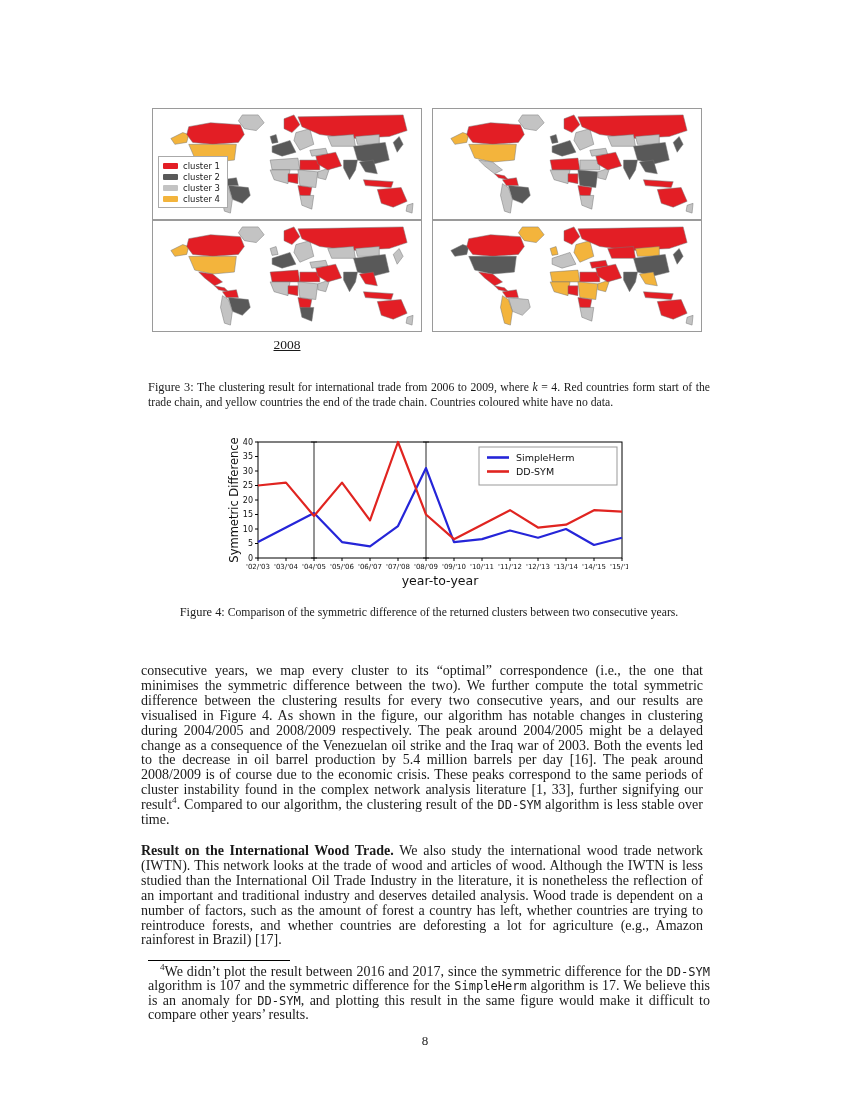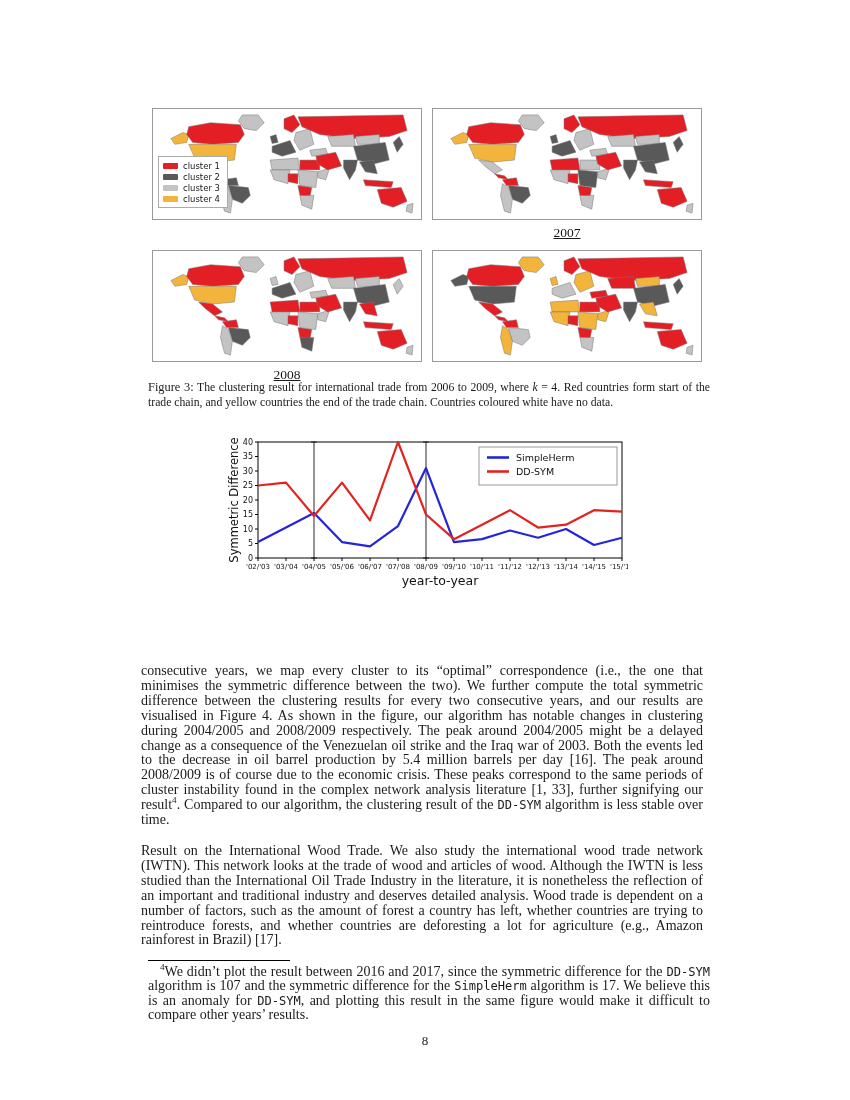--- a/index.html
+++ b/index.html
@@ -29,21 +29,21 @@
   
   #chart{position:absolute;left:228px;top:434px;width:400px;height:162px;}
   #chart svg text{font-family:"DejaVu Sans",sans-serif;fill:#111;}
 
   
   .body-para{position:absolute;left:133px;width:562px;margin:8px;font-size:14px;
              line-height:14.9px;text-align:justify;}
   #para1{top:656px;}
   #para2{top:836px;}
   .seg-mono{font-family:"DejaVu Sans Mono",monospace;font-size:0.86em;}
-  .seg-bold{font-weight:normal;}
+  .seg-bold{font-weight:bold;}
   .seg-italic{font-style:italic;}
   .seg-sup{vertical-align:super;font-size:0.65em;line-height:0;}
 
   
   .footnote-rule{position:absolute;left:148px;top:960px;width:142px;border-top:1px solid #000;}
   .footnote{position:absolute;left:148px;top:965px;width:562px;margin:0;font-size:14px;
             line-height:13.4px;text-align:justify;text-indent:12px;}
 
   .page-number{position:absolute;left:0;top:1033px;width:850px;text-align:center;font-size:13px;}
 </style>
@@ -145,21 +145,20 @@
       <path d="M202,38 L234,34 L238,52 L222,56 L206,52 Z" fill="#595959"></path>
       <path d="M192,52 L206,52 L204,62 L198,72 L192,60 Z" fill="#595959"></path>
       <path d="M208,54 L222,52 L226,66 L214,64 Z" fill="#595959"></path>
       <path d="M212,72 L242,74 L240,80 L214,78 Z" fill="#e31e25"></path>
       <path d="M242,34 L248,28 L252,36 L246,44 Z" fill="#595959"></path>
       <path d="M226,82 L250,80 L256,94 L242,100 L230,96 Z" fill="#e31e25"></path>
       <path d="M256,98 L262,96 L261,106 L255,104 Z" fill="#c3c3c3"></path>
     </g>
   </svg>
         </div>
-      <div class="year-label">2007</div>
     </div>
     <div class="map-cell">
       <div class="map-box">
           <svg width="268" height="110" viewBox="0 0 270 112" preserveAspectRatio="none">
     <g stroke="#777" stroke-width="0.5" stroke-linejoin="round">
       <path d="M90,6 L106,6 L112,14 L104,22 L92,20 L86,12 Z" fill="#c3c3c3"></path>
       <path d="M18,30 L30,24 L36,26 L34,34 L22,36 Z" fill="#f3b43c"></path>
       <path d="M36,18 L58,14 L88,16 L92,26 L86,34 L60,36 L40,34 L34,26 Z" fill="#e31e25"></path>
       <path d="M36,36 L84,36 L82,52 L60,54 L42,50 Z" fill="#f3b43c"></path>
       <path d="M46,52 L60,54 L70,62 L62,66 L52,58 Z" fill="#e31e25"></path>
@@ -299,20 +298,21 @@
         <polyline points="30,51.5 58,48.599999999999994 86,81.95 114,48.599999999999994 142,86.3 170,8 198,80.5 226,105.15 254,90.65 282,76.15 310,93.55 338,90.65 366,76.15 394,77.6" fill="none" stroke="#e02420" stroke-width="2.2" stroke-linejoin="round"></polyline>
         <rect x="251" y="13" width="138" height="38" fill="#fff" stroke="#999" stroke-width="1"></rect>
         <line x1="259" x2="281" y1="23.5" y2="23.5" stroke="#2525d8" stroke-width="2.6"></line>
         <text x="288" y="27" font-size="9.5">SimpleHerm</text>
         <line x1="259" x2="281" y1="37.5" y2="37.5" stroke="#e02420" stroke-width="2.6"></line>
         <text x="288" y="41" font-size="9.5">DD-SYM</text>
         <text x="10" y="66" text-anchor="middle" font-size="11.5" transform="rotate(-90 10 66)">Symmetric Difference</text>
         <text x="212" y="151" text-anchor="middle" font-size="12.5">year-to-year</text>
       </svg></div>
 
+  <p class="caption" id="fig4-caption"><span class="cap-label">Figure 4:</span><span> Comparison of the symmetric difference of the returned clusters between two consecutive years.</span></p>
 
   <p class="body-para" id="para1"><span class="seg-regular">consecutive years, we map every cluster to its “optimal” correspondence (i.e., the one that minimises the symmetric difference between the two).  We further compute the total symmetric difference between the clustering results for every two consecutive years, and our results are visualised in Figure 4. As shown in the figure, our algorithm has notable changes in clustering during 2004/2005 and 2008/2009 respectively. The peak around 2004/2005 might be a delayed change as a consequence of the Venezuelan oil strike and the Iraq war of 2003.  Both the events led to the decrease in oil barrel production by 5.4 million barrels per day [16]. The peak around 2008/2009 is of course due to the economic crisis. These peaks correspond to the same periods of cluster instability found in the complex network analysis literature [1, 33], further signifying our result</span><span class="seg-sup">4</span><span class="seg-regular">. Compared to our algorithm, the clustering result of the </span><span class="seg-mono">DD-SYM</span><span class="seg-regular"> algorithm is less stable over time.</span></p>
 
   <p class="body-para" id="para2"><span class="seg-bold">Result on the International Wood Trade.</span><span class="seg-regular">  We also study the international wood trade network (IWTN). This network looks at the trade of wood and articles of wood. Although the IWTN is less studied than the International Oil Trade Industry in the literature, it is nonetheless the reflection of an important and traditional industry and deserves detailed analysis. Wood trade is dependent on a number of factors, such as the amount of forest a country has left, whether countries are trying to reintroduce forests, and whether countries are deforesting a lot for agriculture (e.g., Amazon rainforest in Brazil) [17].</span></p>
 
   <div class="footnote-rule"></div>
   <p class="footnote"><span class="seg-sup">4</span><span class="seg-regular">We didn’t plot the result between 2016 and 2017, since the symmetric difference for the </span><span class="seg-mono">DD-SYM</span><span class="seg-regular"> algorithm is 107 and the symmetric difference for the </span><span class="seg-mono">SimpleHerm</span><span class="seg-regular"> algorithm is 17. We believe this is an anomaly for </span><span class="seg-mono">DD-SYM</span><span class="seg-regular">, and plotting this result in the same figure would make it difficult to compare other years’ results.</span></p>
 
   <div class="page-number">8</div>
 </div>

